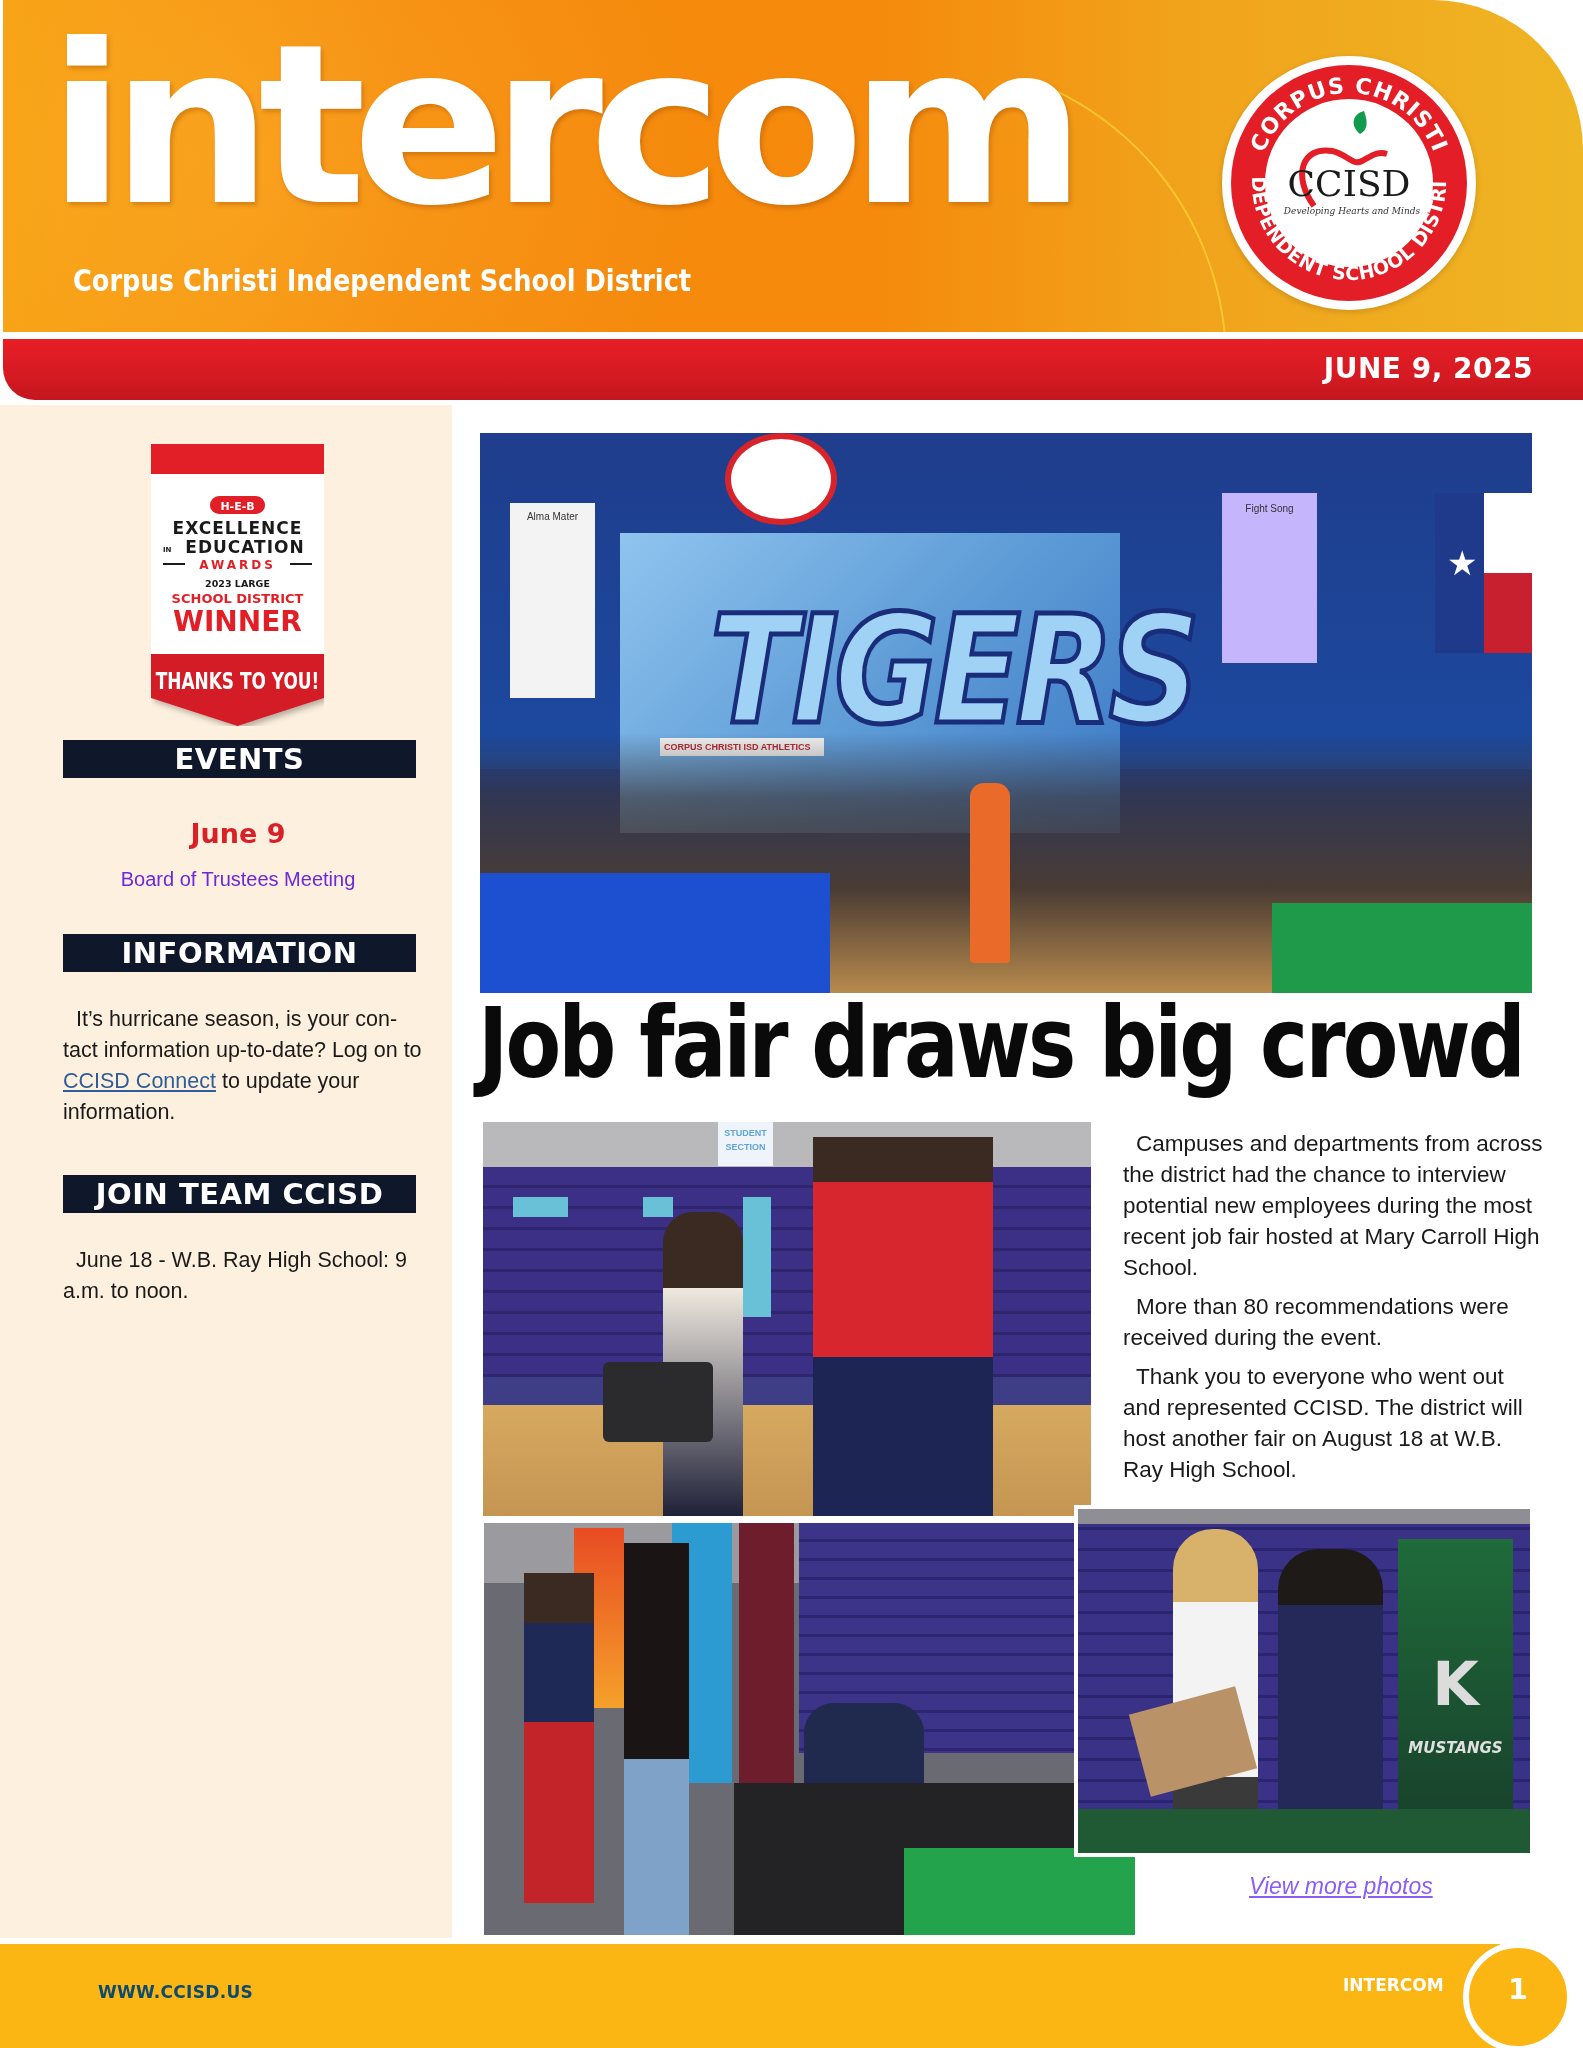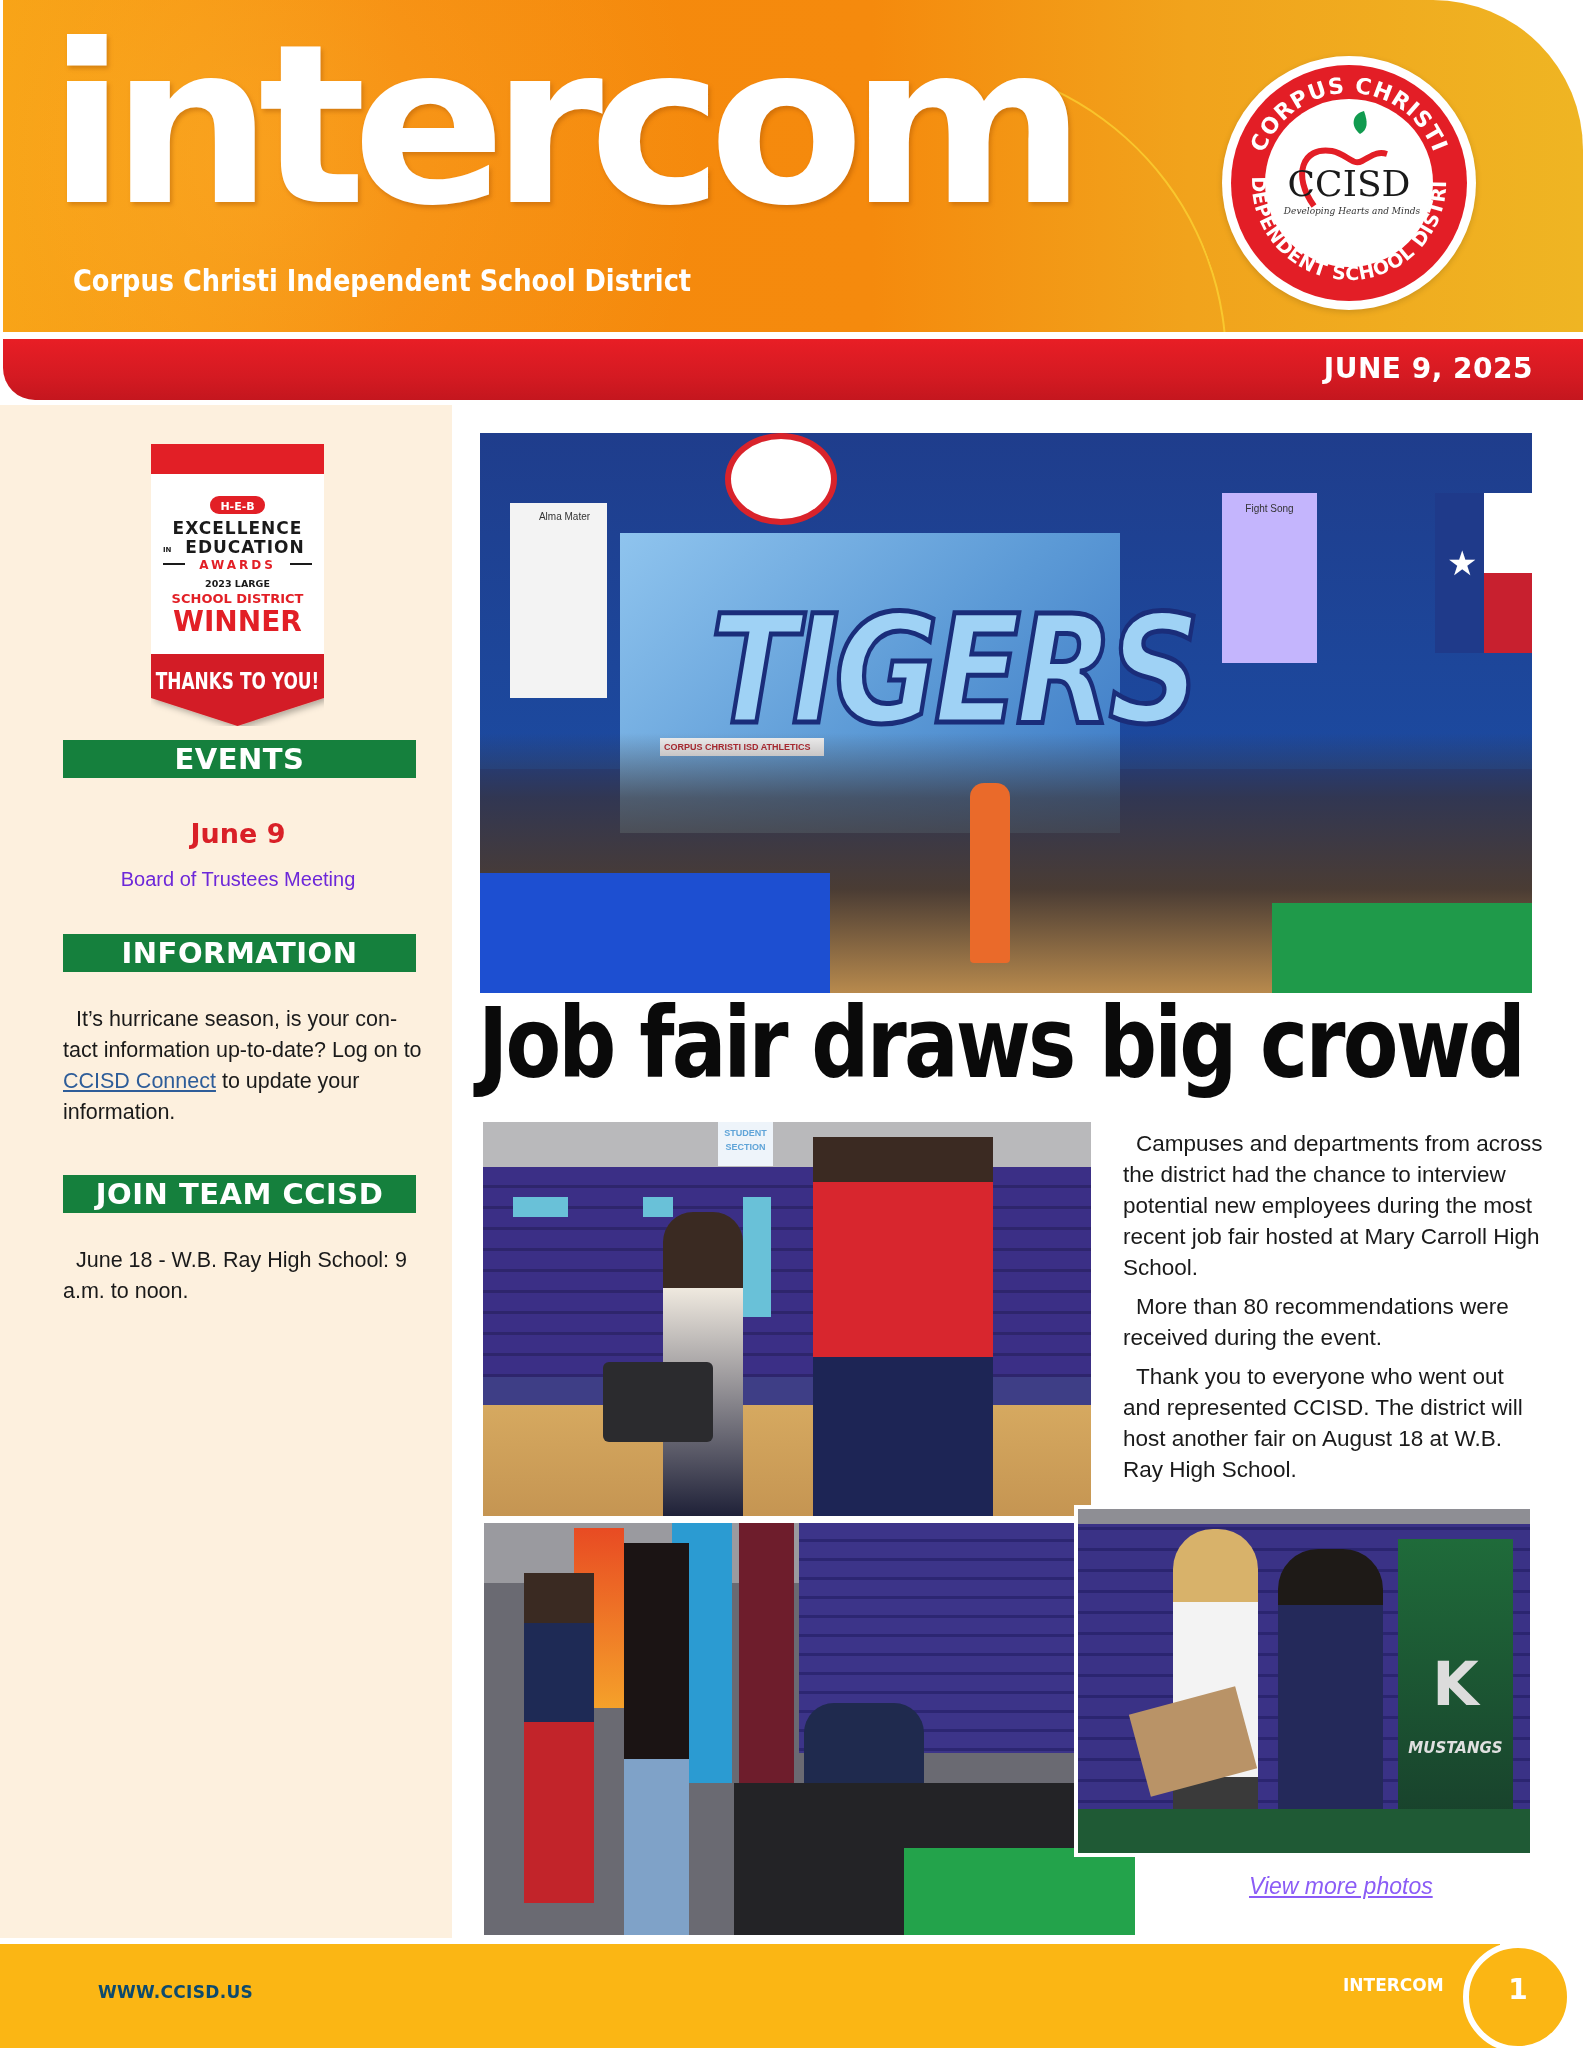--- a/index.html
+++ b/index.html
@@ -27,21 +27,21 @@
   .logo svg { position:absolute; left:0; top:0; }
 
   
   .redbar { left:3px; top:339px; width:1580px; height:61px; border-bottom-left-radius:32px;
             background: linear-gradient(180deg, #e81e25 0%, #d51a22 60%, #c4161e 100%); }
   .date { right:50px; top:352px; font-family:"DejaVu Sans", sans-serif; font-weight:bold; font-size:28px; color:#ffffff; letter-spacing:0.5px; }
 
   
   .sidebar { left:0; top:405px; width:452px; height:1533px; background:#fdf0de; }
   .badge { left:151px; top:444px; width:173px; height:282px; }
-  .sec-bar { position:absolute; left:63px; width:353px; height:38px; background:#15803d; color:#ffffff;
+  .sec-bar { position:absolute; left:63px; width:353px; height:38px; background:#0f172a; color:#ffffff;
              font-family:"DejaVu Sans", sans-serif; font-weight:bold; font-size:29px; text-align:center; line-height:39px; letter-spacing:0.5px; }
   .event-date { left:0; width:476px; top:818px; text-align:center; font-family:"DejaVu Sans", sans-serif; font-weight:bold;
                 font-size:27px; color:#d92027; }
   .event-title { left:0; width:476px; top:868px; text-align:center; font-size:20px; color:#6d28d9; }
   .side-text { position:absolute; left:63px; width:360px; font-size:21.5px; line-height:31px; color:#1a1a1a; }
   .side-text p { margin:0; text-indent:13px; }
   .link { color:#2e5d99; text-decoration:underline; }
 
   
   .photo { position:absolute; overflow:hidden; }
@@ -133,21 +133,21 @@
 
 <div class="sec-bar" style="top:1175px;">JOIN TEAM CCISD</div>
 <div class="side-text" style="top:1245px;">
   <p>June 18 - W.B. Ray High School: 9 a.m. to noon.</p>
 </div>
 
 <div class="photo" style="left:480px; top:433px; width:1052px; height:560px; background:#1d3f8f;">
   <div style="position:absolute; left:0; top:0; width:100%; height:60%; background:linear-gradient(180deg,#1f3d8c,#1c4aa0);"></div>
   <div style="position:absolute; left:140px; top:100px; width:500px; height:300px; background:linear-gradient(135deg,#8fc4ee,#5c9ad6 55%,#3b78c4);"></div>
   <div style="position:absolute; left:230px; top:150px; font-family:'DejaVu Sans',sans-serif; font-weight:bold; font-style:italic; font-size:150px; color:#9fd2f5; -webkit-text-stroke:5px #1a2d7a; letter-spacing:-6px; transform:scaleX(0.85); transform-origin:left;">TIGERS</div>
-  <div style="position:absolute; left:30px; top:70px; width:85px; height:195px; background:#f3f3f3;padding-left:12px;">
+  <div style="position:absolute; left:30px; top:70px; width:85px; height:195px; background:#f3f3f3;">
     <div style="text-align:center; font-size:10px; color:#333; margin-top:8px;">Alma Mater</div>
   </div>
   <div style="position:absolute; left:742px; top:60px; width:95px; height:170px; background:#c4b5fd;">
     <div style="text-align:center; font-size:10px; color:#333; margin-top:10px;">Fight Song</div>
   </div>
   <div style="position:absolute; left:955px; top:60px; width:97px; height:160px; background:linear-gradient(90deg,#1f3a8a 50%, #ffffff 50%);">
     <div style="position:absolute; left:0; right:0; bottom:0; height:50%; background:linear-gradient(90deg,#1f3a8a 50%, #c8202f 50%);"></div>
     <div style="position:absolute; left:12px; top:50px; font-size:34px; color:#ffffff;">★</div>
   </div>
   <div style="position:absolute; left:245px; top:0; width:100px; height:80px; border-radius:50%; background:#ffffff; border:6px solid #d9232b;"></div>

